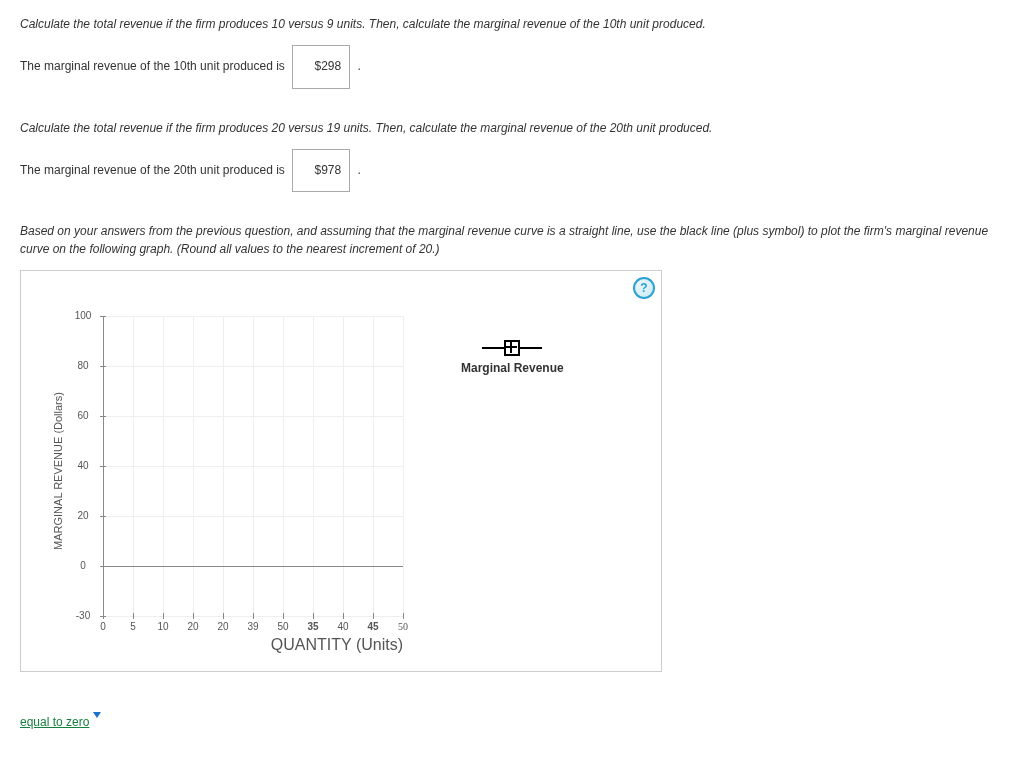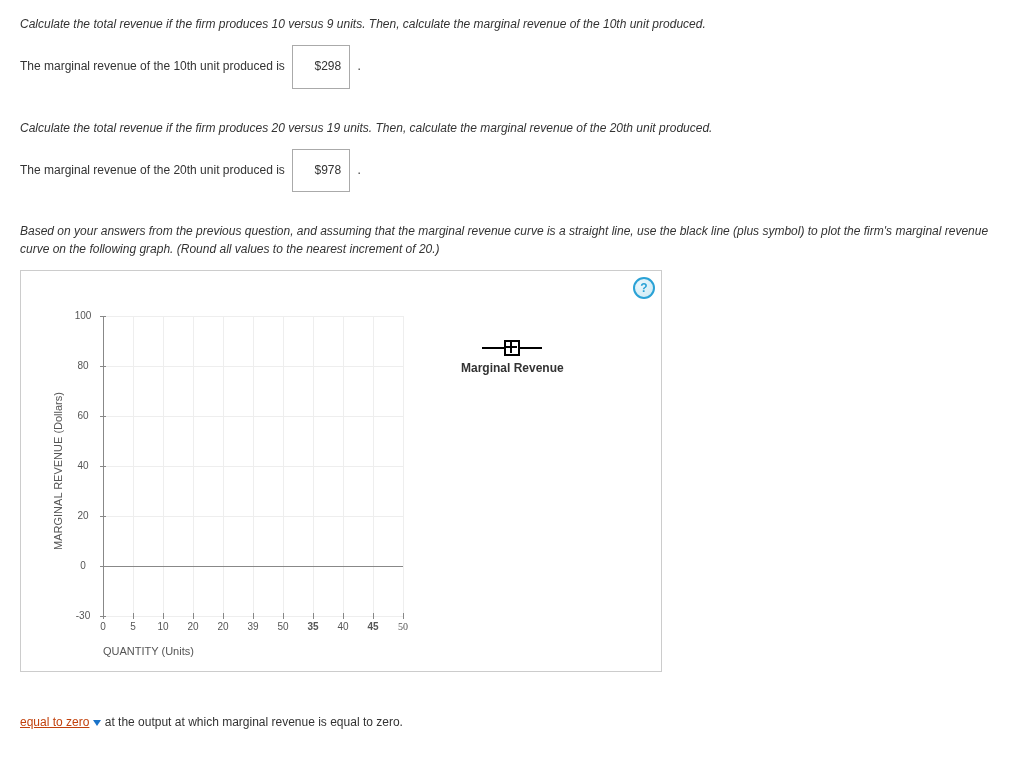--- a/index.html
+++ b/index.html
@@ -79,23 +79,23 @@
   .y-axis-title span {
     transform: rotate(-90deg);
     white-space: nowrap;
     font-size: 11px;
     color: #555;
   }
   .x-axis-title {
     position: absolute;
     left: 82px;
     width: 300px;
-    top: 374px;
-    text-align: left;
-    font-size: 11px;
+    top: 365px;
+    text-align: right;
+    font-size: 16px;
     color: #555;
   }
   .gridline-h {
     position: absolute;
     left: 0; width: 100%;
     border-top: 1px solid #eee;
   }
   .gridline-v {
     position: absolute;
     top: 0; height: 100%;
@@ -160,25 +160,25 @@
   .legend-plus::after  { top:4px; left:-1px; height:2px; width:12px; }
   .legend-label {
     font-size: 12px;
     color: #333;
   }
 
   .final-line {
     line-height: 1.8;
   }
   .dropdown-value {
-    color: #c2410c;
+    color: #15803d;
     text-decoration: underline;
     cursor: pointer;
     display: inline-flex;
-    align-items: center;
+    align-items: flex-start;
   }
   .dd-arrow {
     display: inline-block;
     margin-left: 4px;
     width: 0; height: 0;
     border-left: 4px solid transparent;
     border-right: 4px solid transparent;
     border-top: 6px solid #1a73c9;
   }
 </style>
@@ -275,14 +275,13 @@
     </div>
     <div class="legend-label">Marginal Revenue</div>
   </div>
 </div>
 
 <div class="final-line">
   <span class="dropdown-value">
     <span>equal to zero</span>
     <span class="dd-arrow"></span>
   </span>
-  <span> at the output at which marginal revenue is equal to zero.</span>
 </div>
 
 </body></html>

